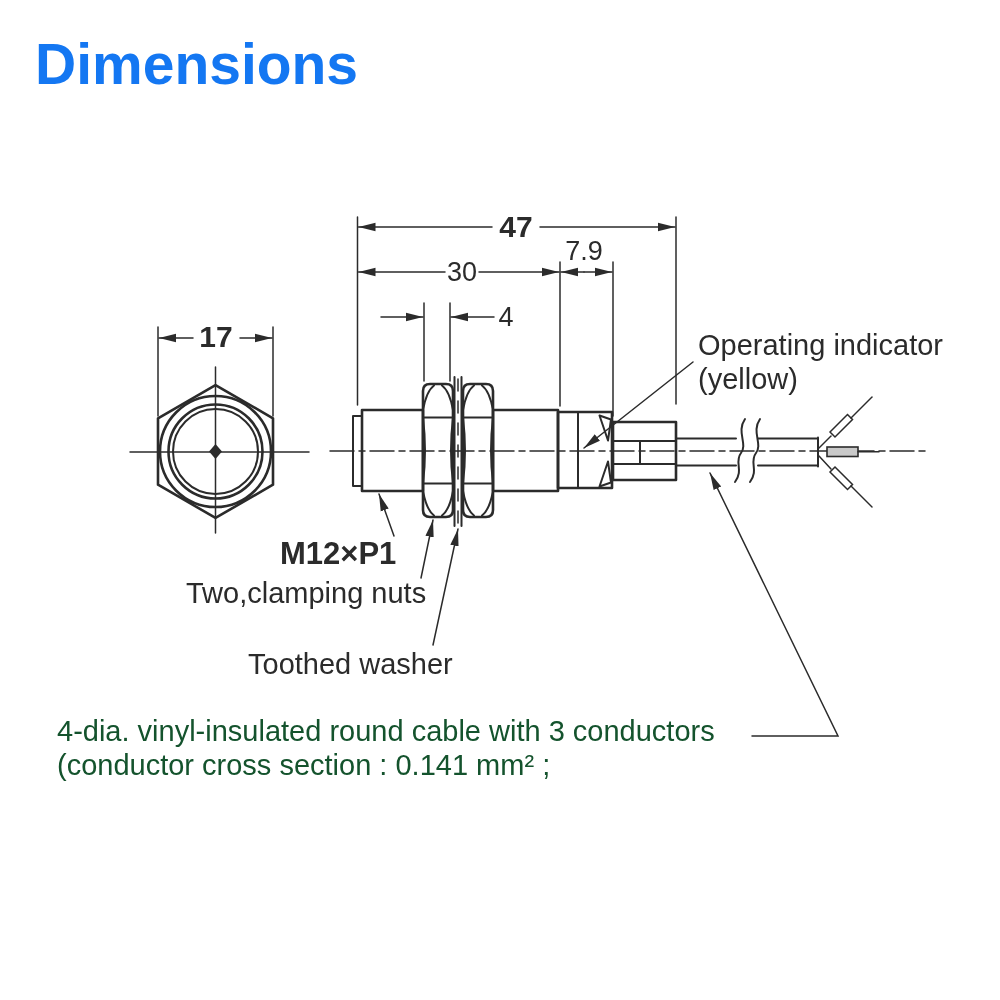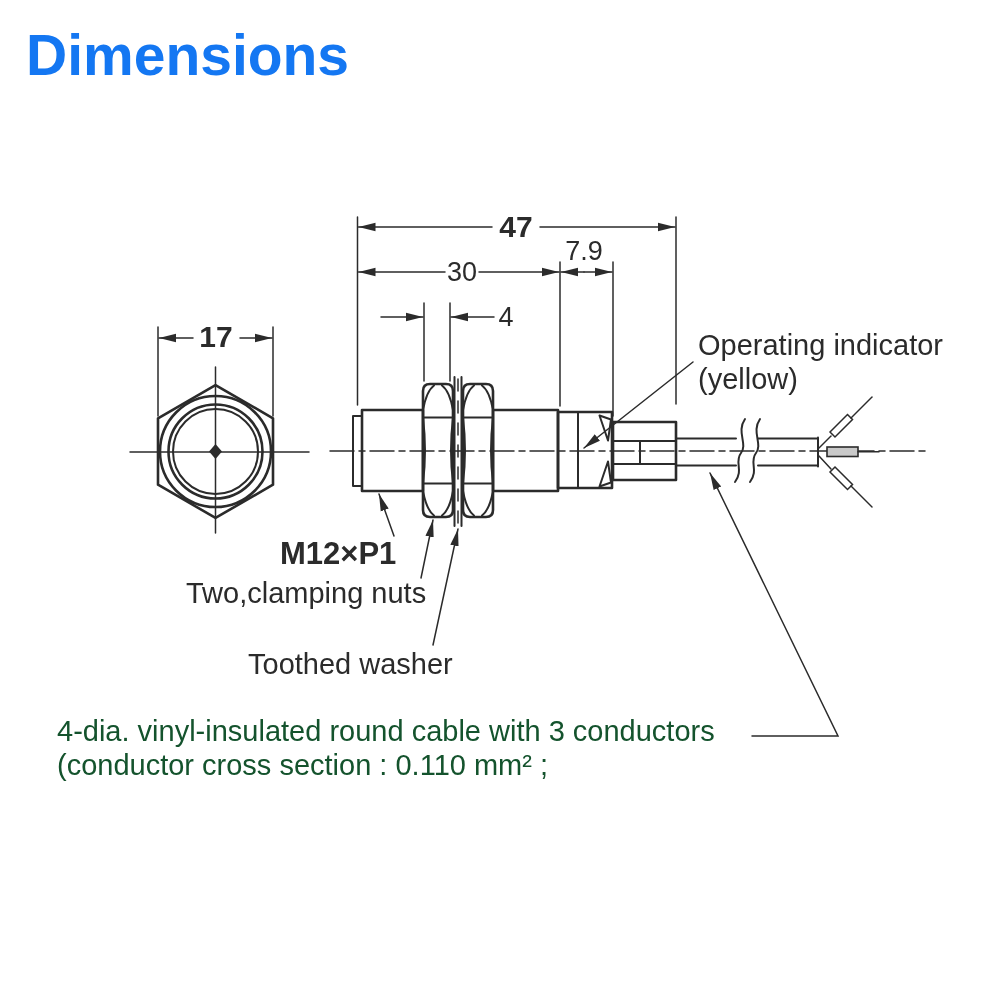--- a/index.html
+++ b/index.html
@@ -1,18 +1,18 @@
 <!DOCTYPE html>
 <html><head>
 <meta charset="utf-8">
 <style>
   html,body{margin:0;padding:0;background:#fff;}
   #stage{position:relative;width:1000px;height:1000px;background:#fff;overflow:hidden;
          font-family:"Liberation Sans",sans-serif;}
-  #title{position:absolute;left:26px;top:22px;margin:0;
+  #title{position:absolute;left:26px;top:22px;margin:9px;
          font-size:57px;font-weight:bold;letter-spacing:0px;color:#1477f2;}
   #drawing{position:absolute;left:0;top:0;}
   
   .ol  {fill:none;stroke:#2b2b2b;stroke-width:2.6;stroke-linejoin:round;stroke-linecap:round;}
   .ol2 {fill:none;stroke:#2b2b2b;stroke-width:2;stroke-linejoin:round;stroke-linecap:round;}
   .thin{fill:none;stroke:#2b2b2b;stroke-width:1.5;stroke-linecap:round;}
   .fillwhite{fill:#ffffff;}
   .dimtxt {font-size:27px;fill:#2b2b2b;}
   .dimtxtb{font-size:30px;font-weight:bold;fill:#2b2b2b;}
   .lbl    {font-size:29px;fill:#2b2b2b;}
@@ -152,16 +152,16 @@
 
       <path class="thin" d="M433,645 L458,529" marker-end="url(#arw)"></path>
       <text class="lbl" x="248" y="674">Toothed washer</text>
 
       <path class="thin" d="M752,736 H838 L710,473" marker-end="url(#arw)"></path>
     </g>
   </svg>
 
   <div id="cable-note">
     <div>4-dia. vinyl-insulated round cable with 3 conductors</div>
-    <div>(conductor cross section : 0.110 mm² ;</div>
+    <div>(conductor cross section : 0.141 mm² ;</div>
   </div>
 
 </div>
 
 </body></html>

